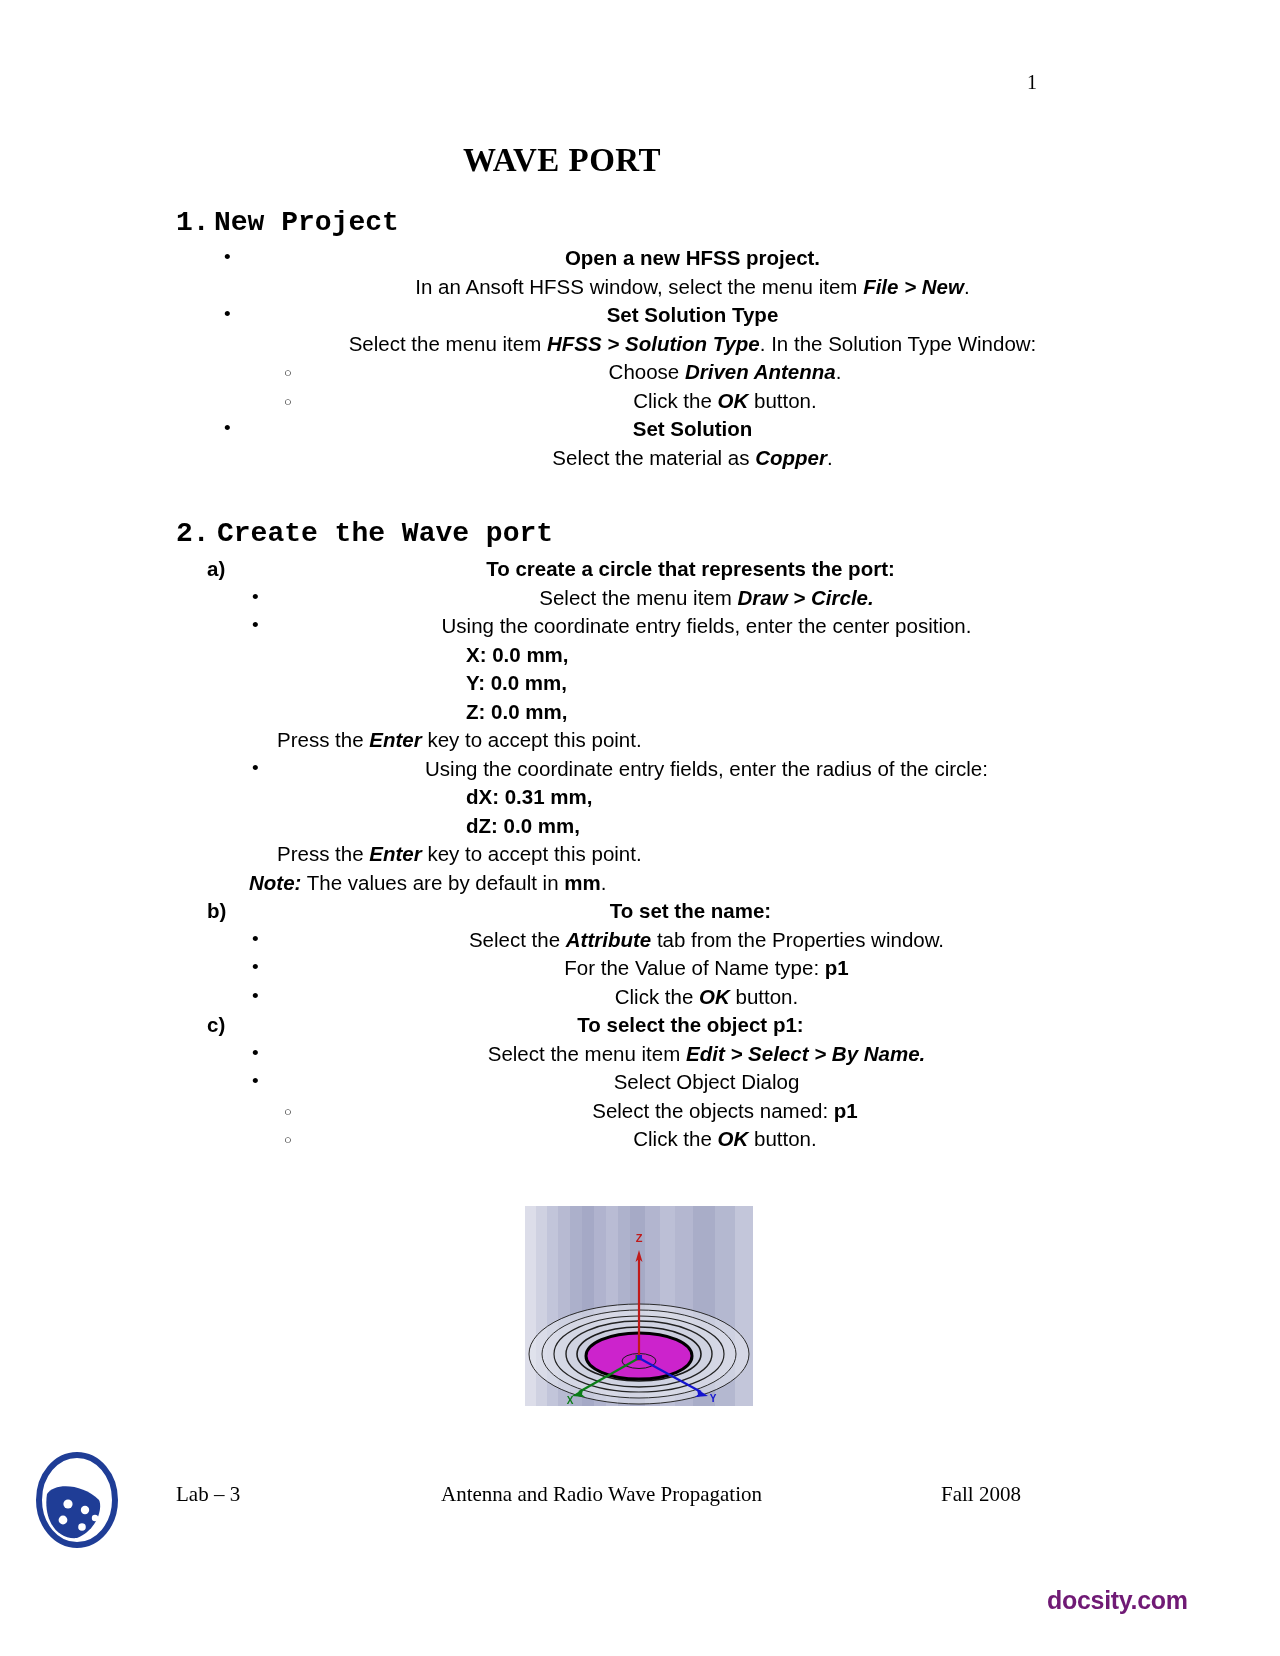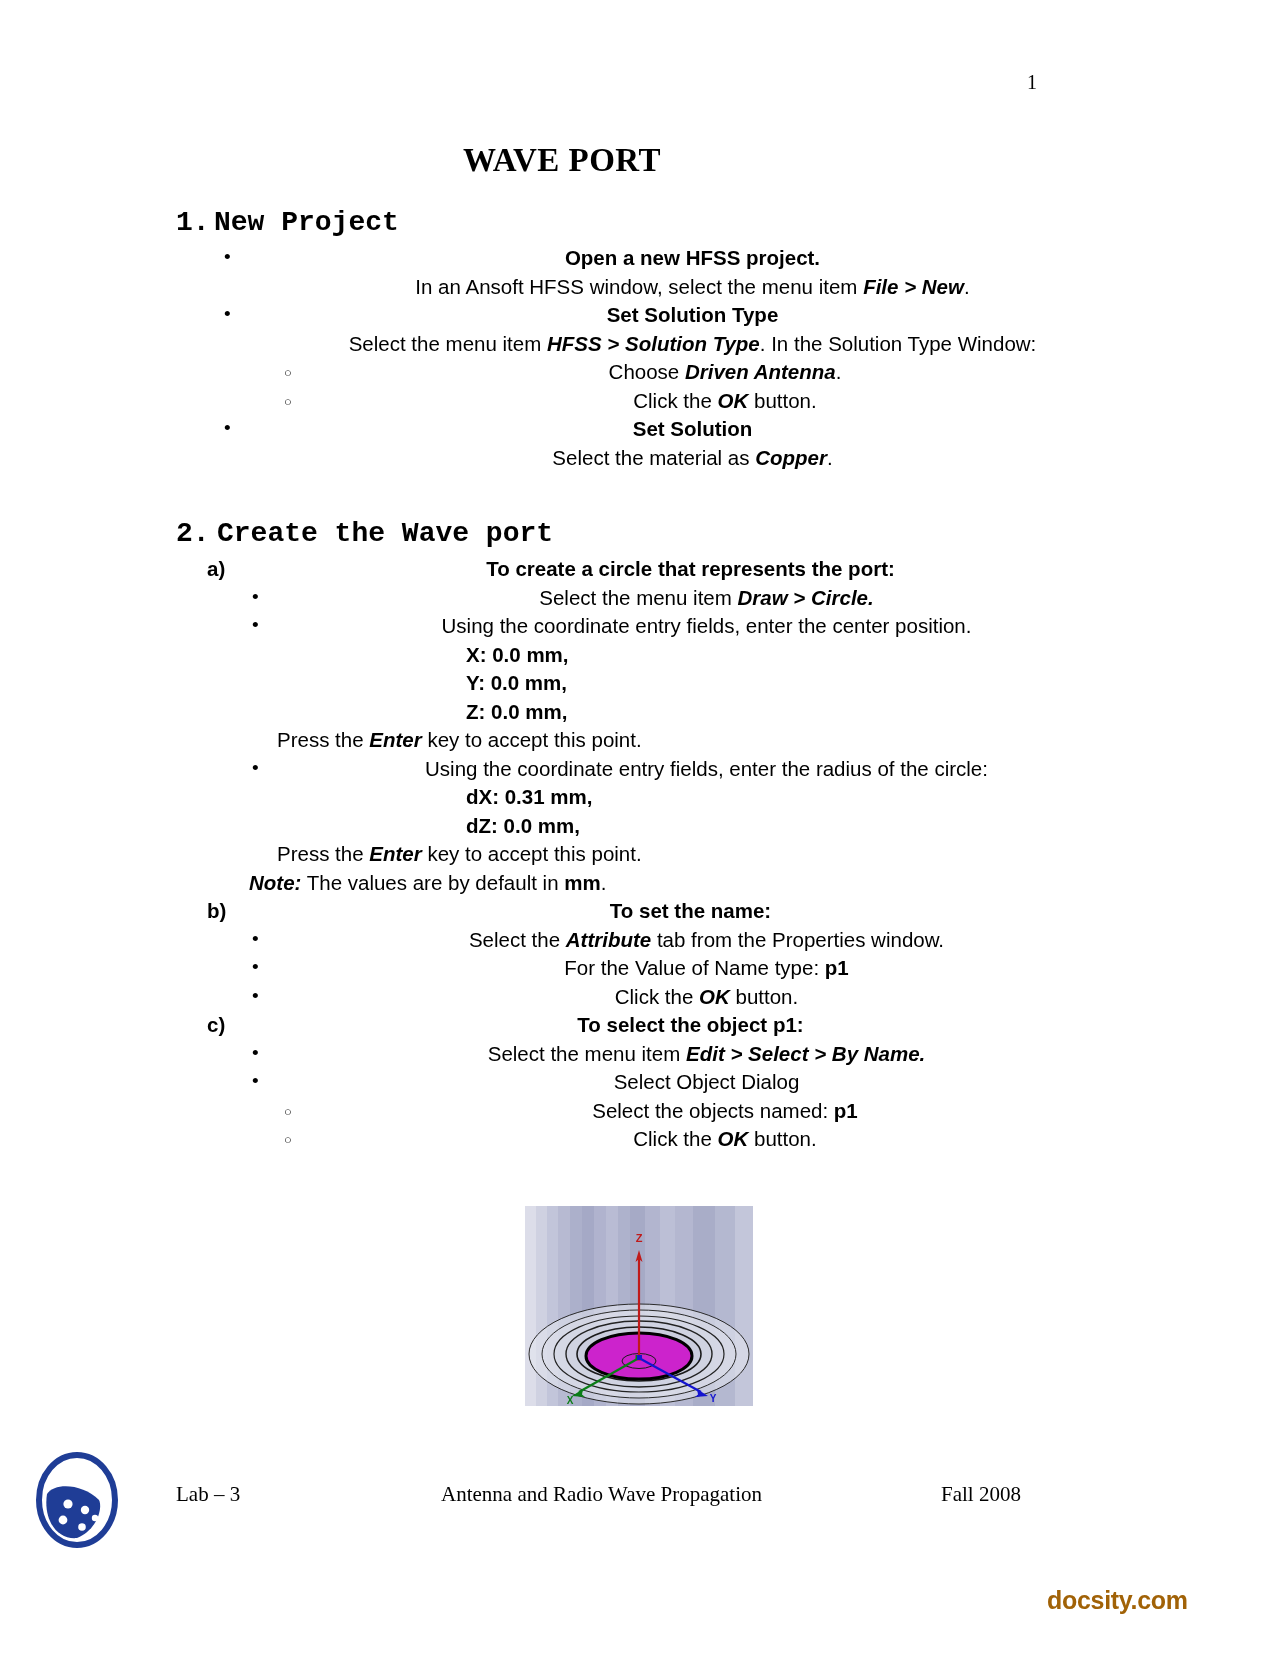--- a/index.html
+++ b/index.html
@@ -224,21 +224,21 @@
   .footer-title { left: 424px; margin-left: 17px; }
   .footer-term  { left: 941px; }
 
   .watermark {
     position: absolute;
     left: 1047px;
     top: 1586px;
     font-family: "Liberation Sans", sans-serif;
     font-size: 25px;
     font-weight: bold;
-    color: #a16207;
+    color: #701a75;
     letter-spacing: -0.3px;
   }
 </style>
 </head>
 <body>
 
 <div class="page">
 
   <div class="page-number">1</div>
 

